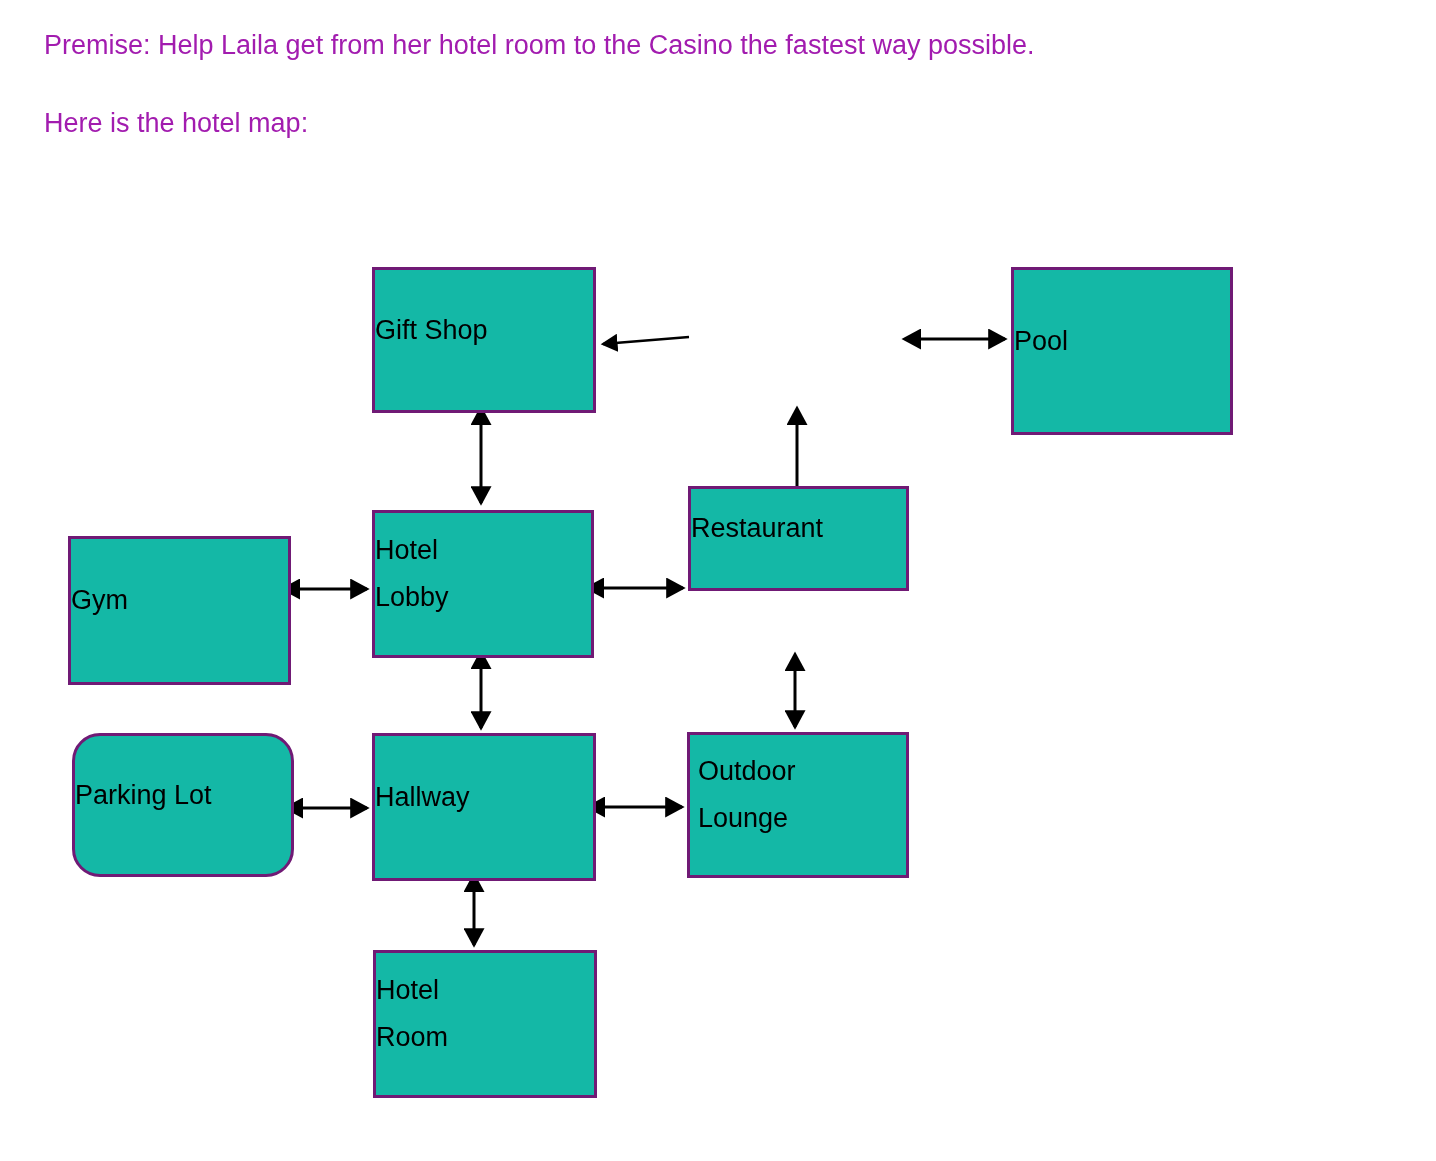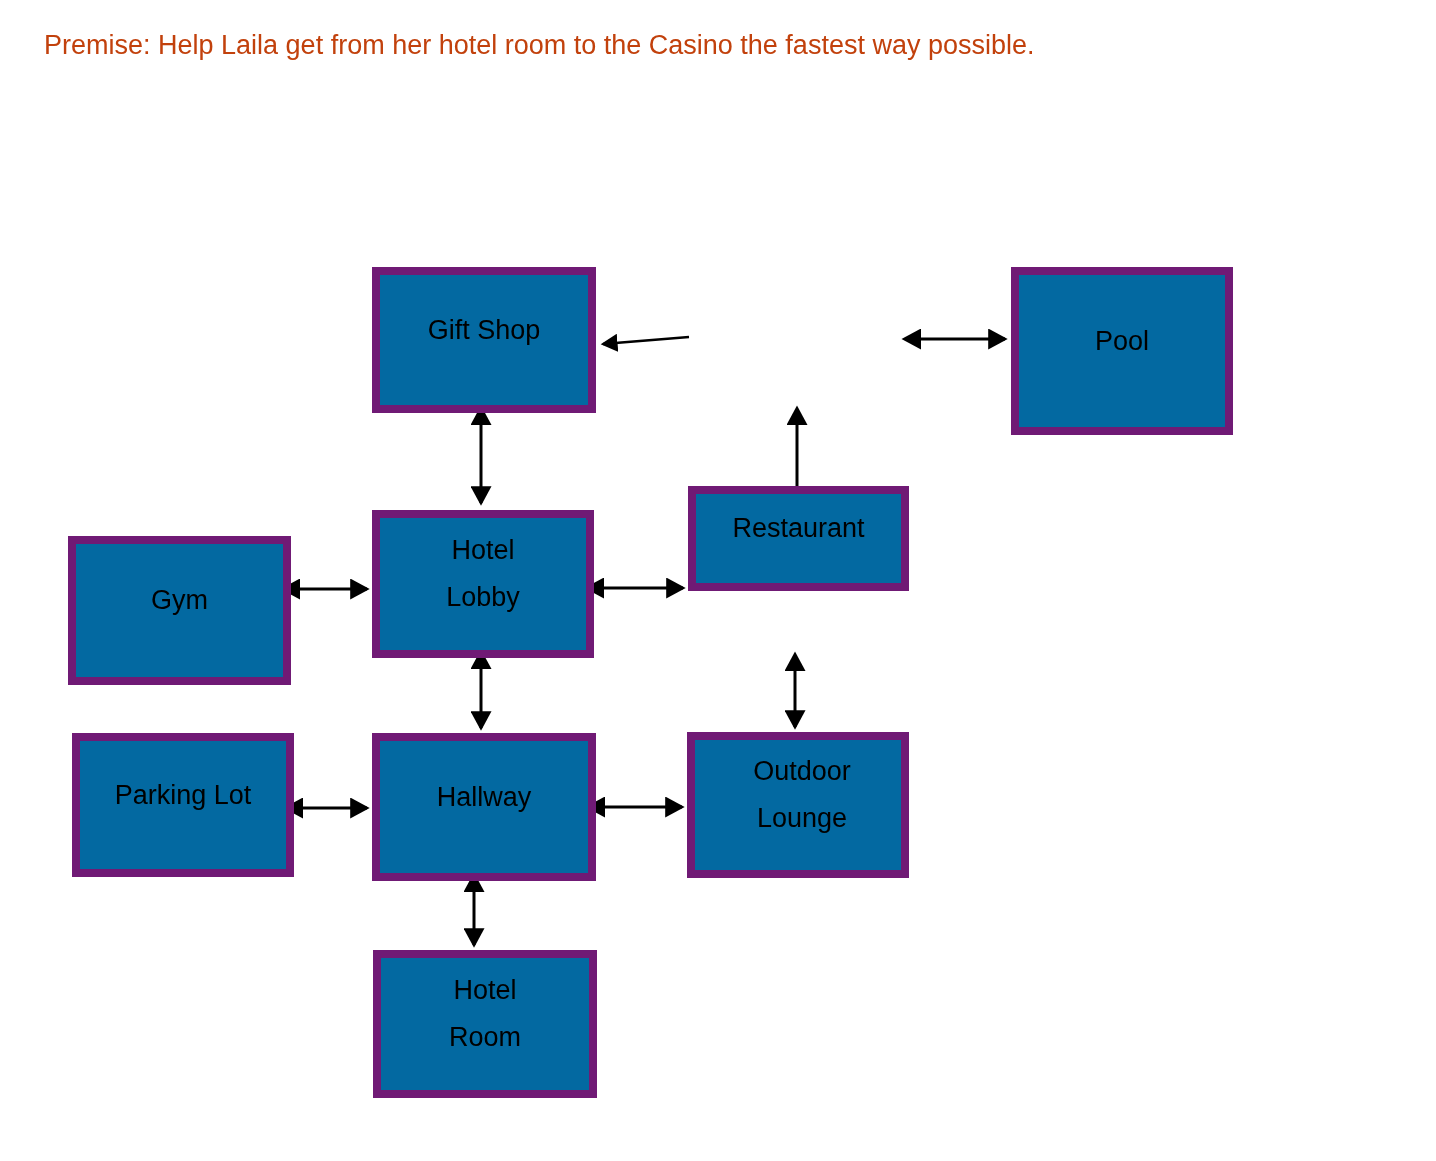--- a/index.html
+++ b/index.html
@@ -19,21 +19,21 @@
   
   .intro {
     position: absolute;
     left: 44px;
     top: 26px;
     width: 1340px;
   }
   .intro-line {
     font-size: 27px;
     line-height: 38px;
-    color: #c2410c;
+    color: #a21caf;
     white-space: nowrap;
   }
   .intro-line.second {
     margin-top: 40px;
   }
 
   
   #diagram-canvas {
     position: absolute;
     left: 0;
@@ -47,44 +47,44 @@
     top: 0;
     width: 1436px;
     height: 1161px;
     pointer-events: none;
   }
 
   
   .node {
     position: absolute;
     box-sizing: border-box;
-    background: #0369a1;
-    border: 8px solid #701a75;
+    background: #14b8a6;
+    border: 3px solid #701a75;
     display: flex;
     align-items: center;
     justify-content: center;
-    text-align: center;
     z-index: 2;
   }
   .node .label {
     font-size: 27px;
     line-height: 47px;
     color: #000000;
     white-space: pre-line;
     display: block;
     width: 100%;
   }
   
   .node.up-shift .label { position: relative; top: -10px; }
 </style>
 </head>
 <body>
 
 <div class="intro">
   <div class="intro-line">Premise: Help Laila get from her hotel room to the Casino the fastest way possible.</div>
+  <div class="intro-line second">Here is the hotel map:</div>
 </div>
 
 <div id="diagram-canvas">
 
   <svg id="arrow-layer" viewBox="0 0 1436 1161">
     <defs>
       <marker id="head-end" markerWidth="7" markerHeight="7" refX="5.6" refY="3.5" orient="auto" markerUnits="strokeWidth">
         <path d="M0,0 L6.5,3.5 L0,7 z" fill="#000000"></path>
       </marker>
       <marker id="head-start" markerWidth="7" markerHeight="7" refX="1.0" refY="3.5" orient="auto-start-reverse" markerUnits="strokeWidth">
@@ -130,21 +130,21 @@
 
   <div class="node up-shift" style="left:372px; top:510px; width:222px; height:148px;">
     <span class="label">Hotel
 Lobby</span>
   </div>
 
   <div class="node up-shift" style="left:688px; top:486px; width:221px; height:105px;">
     <span class="label">Restaurant</span>
   </div>
 
-  <div class="node up-shift" style="left:72px; top:733px; width:222px; height:144px;">
+  <div class="node up-shift" style="left:72px; top:733px; width:222px; height:144px;border-radius:28px;">
     <span class="label">Parking Lot</span>
   </div>
 
   <div class="node up-shift" style="left:372px; top:733px; width:224px; height:148px;">
     <span class="label">Hallway</span>
   </div>
 
   <div class="node up-shift" style="left:687px; top:732px; width:222px; height:146px;padding-left:8px;">
     <span class="label">Outdoor
 Lounge</span>

